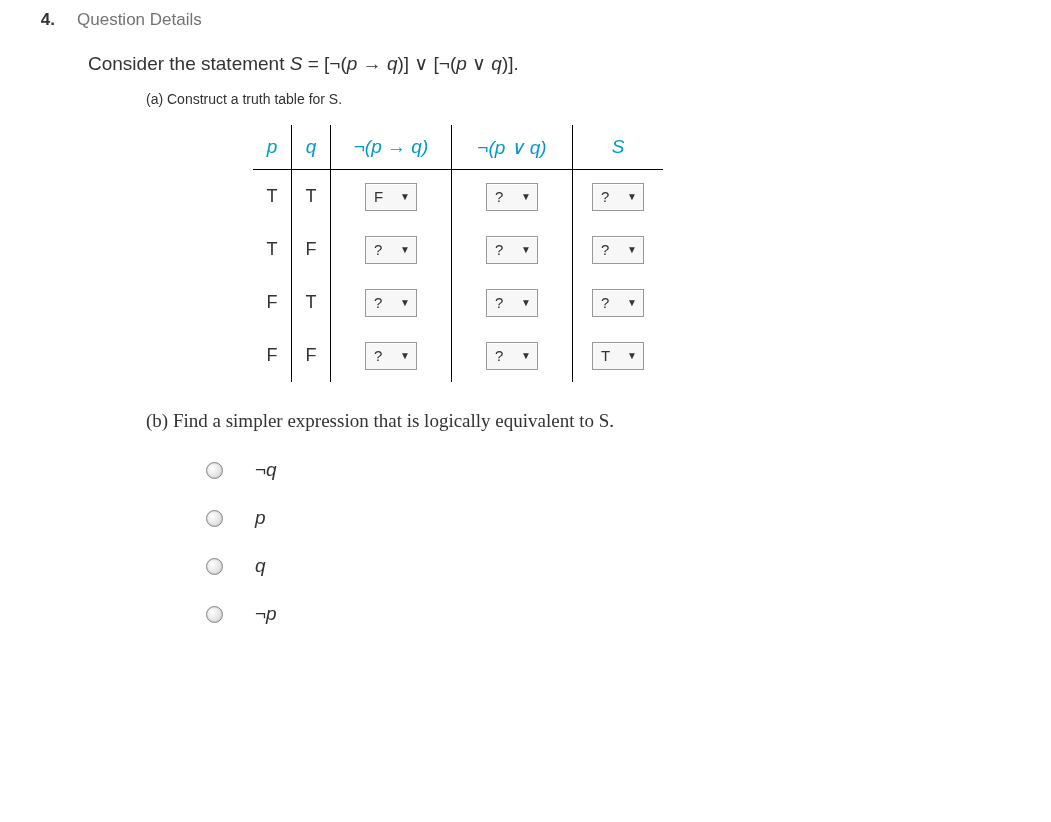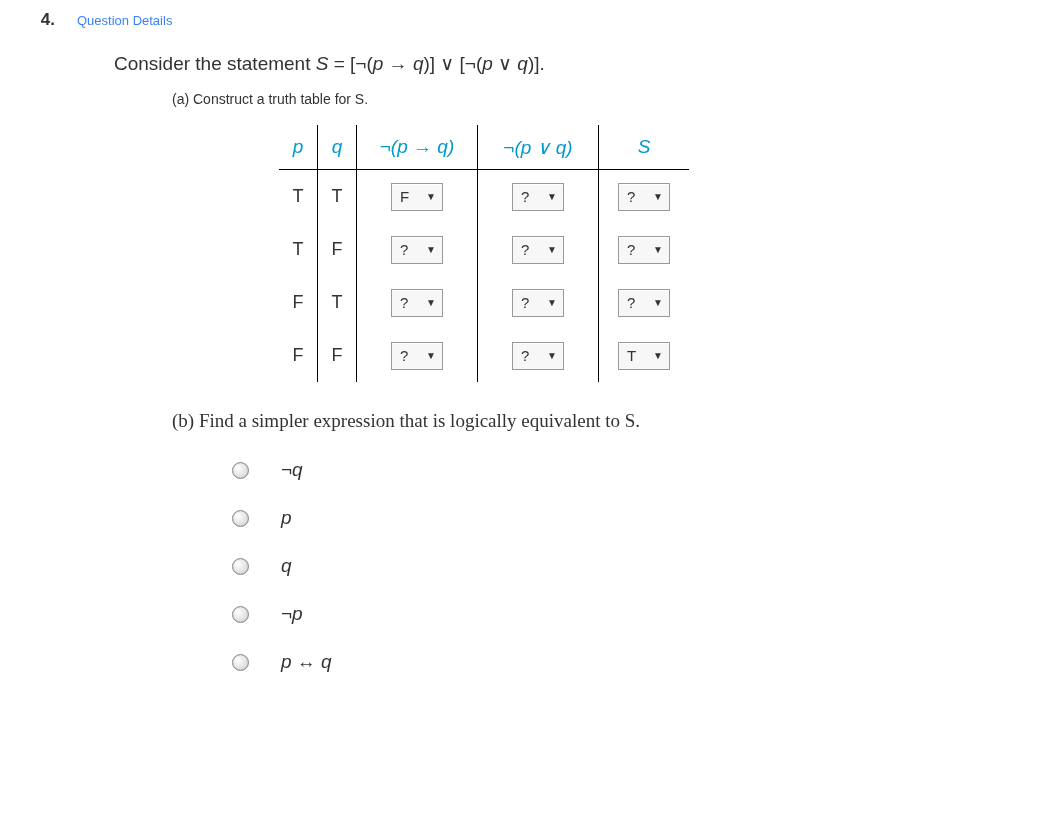--- a/index.html
+++ b/index.html
@@ -18,25 +18,25 @@
     align-items: baseline;
   }
   .qnum {
     width: 55px;
     text-align: right;
     font-weight: bold;
     font-size: 17px;
     padding-right: 22px;
   }
   .heading {
-    font-size: 13px;
-    color: #3b82f6;
+    font-size: 17px;
+    color: #737373;
   }
   .content {
-    padding-left: 114px;
+    padding-left: 88px;
     padding-top: 22px;
   }
   .statement {
     font-size: 19px;
   }
   .statement .it { font-style: italic; }
   .part {
     padding-left: 58px;
     padding-top: 16px;
     font-size: 14px;
@@ -230,20 +230,16 @@
         <div class="opt-label">p</div>
       </div>
       <div class="radio-row">
         <div class="radio"></div>
         <div class="opt-label">q</div>
       </div>
       <div class="radio-row">
         <div class="radio"></div>
         <div class="opt-label">¬p</div>
       </div>
-      <div class="radio-row">
-        <div class="radio"></div>
-        <div class="opt-label">p ↔ q</div>
-      </div>
     </div>
 
   </div>
 </div>
 
 </body></html>

